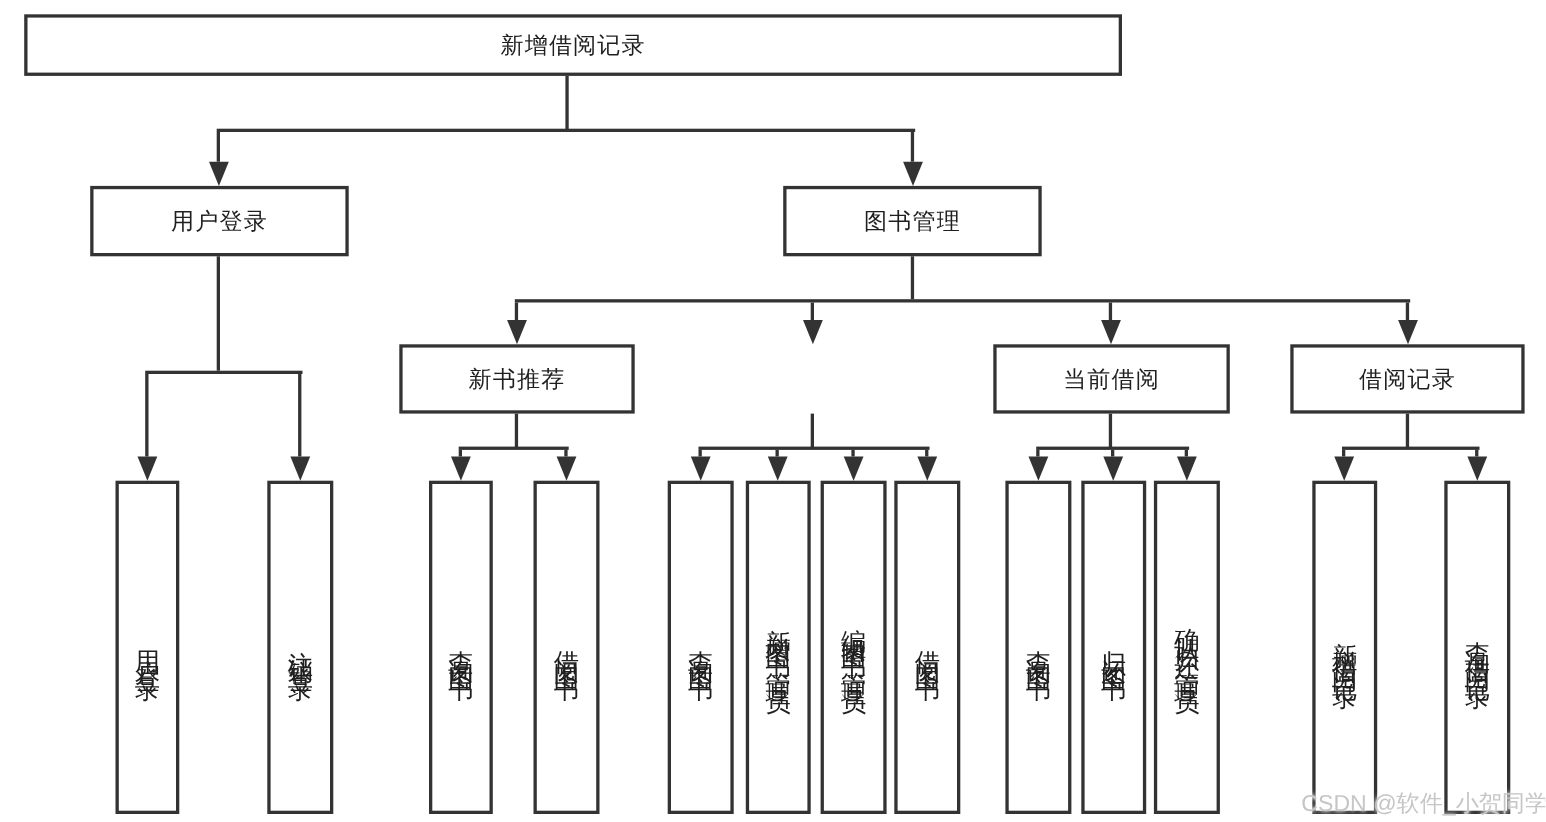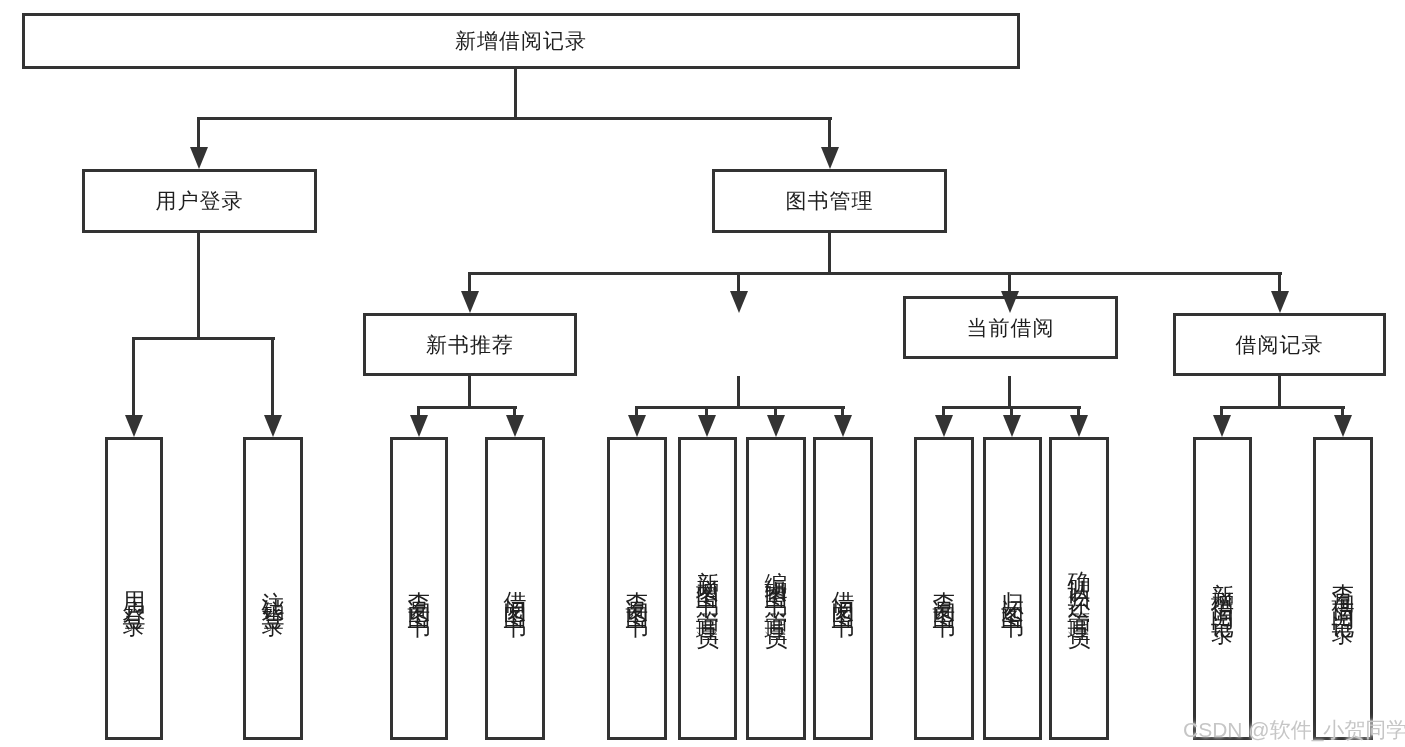--- a/index.html
+++ b/index.html
@@ -75,21 +75,21 @@
 <body>
 
 <div class="canvas">
 
   <div class="box h" style="left:22px;top:13px;width:998px;height:56px">新增借阅记录</div>
 
   <div class="box h" style="left:82px;top:169px;width:235px;height:64px">用户登录</div>
   <div class="box h" style="left:712px;top:169px;width:235px;height:64px">图书管理</div>
 
   <div class="box h" style="left:363px;top:313px;width:214px;height:63px">新书推荐</div>
-  <div class="box h" style="left:903px;top:296px;width:215px;height:63px">当前借阅</div>
+  <div class="box h" style="left:903px;top:313px;width:215px;height:63px">当前借阅</div>
   <div class="box h" style="left:1173px;top:313px;width:213px;height:63px">借阅记录</div>
 
   <div class="box v" style="left:105px;top:437px;width:58px;height:303px">用户登录</div>
   <div class="box v" style="left:243px;top:437px;width:60px;height:303px">注销登录</div>
 
   <div class="box v" style="left:390px;top:437px;width:58px;height:303px">查询图书</div>
   <div class="box v" style="left:485px;top:437px;width:60px;height:303px">借阅图书</div>
 
   <div class="box v" style="left:607px;top:437px;width:60px;height:303px">查询图书</div>
   <div class="box v" style="left:678px;top:437px;width:59px;height:303px">新增图书（管理员）</div>

